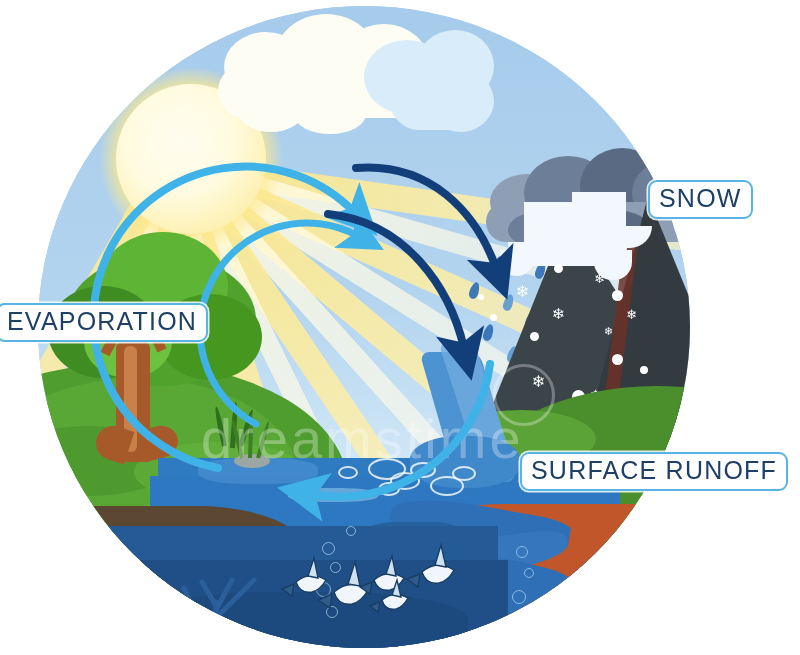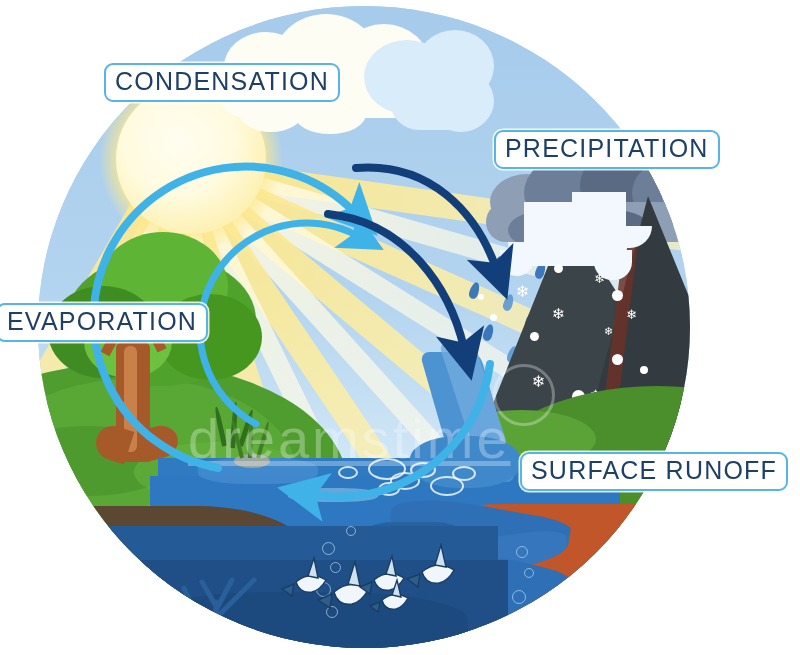--- a/index.html
+++ b/index.html
@@ -56,22 +56,22 @@
 
   
   #arrows{position:absolute;left:0;top:0;width:652px;height:642px;}
 
   
   .lbl{position:absolute;background:#ffffff;border:2px solid #58b4e4;border-radius:9px;
        color:#1e3f66;font-size:25px;letter-spacing:1.2px;
        padding:2px 9px 4px 9px;white-space:nowrap;
        box-shadow:0 0 0 1.5px rgba(255,255,255,.85);}
 
-  .wm{position:absolute;left:150px;top:400px;font-size:56px;color:rgba(255,255,255,.30);
-      letter-spacing:3px;user-select:none;text-decoration:underline;}
+  .wm{position:absolute;left:163px;top:400px;font-size:56px;color:rgba(255,255,255,.30);
+      letter-spacing:3px;user-select:none;}
   .wm2{position:absolute;left:455px;top:358px;width:56px;height:56px;border-radius:50%;
        border:3px solid rgba(255,255,255,.30);}
 </style>
 </head>
 <body>
 
 <div id="stage">
 
   <div id="scene">
 
@@ -354,24 +354,23 @@
       <path d="M 452 358 A 152 152 0 0 1 272 488" fill="none" stroke="#3fb3e8" stroke-width="8" stroke-linecap="round" marker-end="url(#cyanHead)"></path>
 
       <path d="M 218 418 A 106 106 0 0 1 320 230" fill="none" stroke="#3fb3e8" stroke-width="7" stroke-linecap="round" marker-end="url(#cyanHead)"></path>
 
       <path d="M 318 162 C 392 156 438 206 458 262" fill="none" stroke="#123f7a" stroke-width="8" stroke-linecap="round" marker-end="url(#navyHead)"></path>
       <path d="M 290 208 C 368 216 412 282 426 342" fill="none" stroke="#123f7a" stroke-width="8" stroke-linecap="round" marker-end="url(#navyHead)"></path>
     </svg>
 
   </div>
 
-  <div class="lbl" style="left:104px;top:63px;">CONDENSATION</div>
-
-  <div class="lbl" style="left:494px;top:130px;">PRECIPITATION</div>
-
+
+
+  <div class="lbl" style="left:648px;top:180px;">SNOW</div>
 
 
   <div class="lbl" style="left:-4px;top:303px;">EVAPORATION</div>
 
   <div class="lbl" style="left:520px;top:452px;">SURFACE RUNOFF</div>
 
 
 </div>
 
 </body></html>

